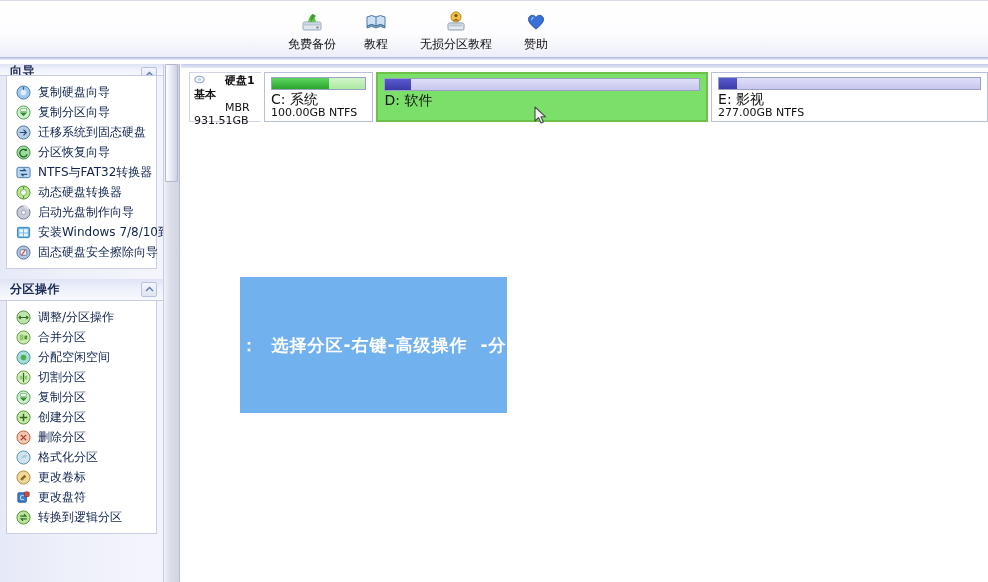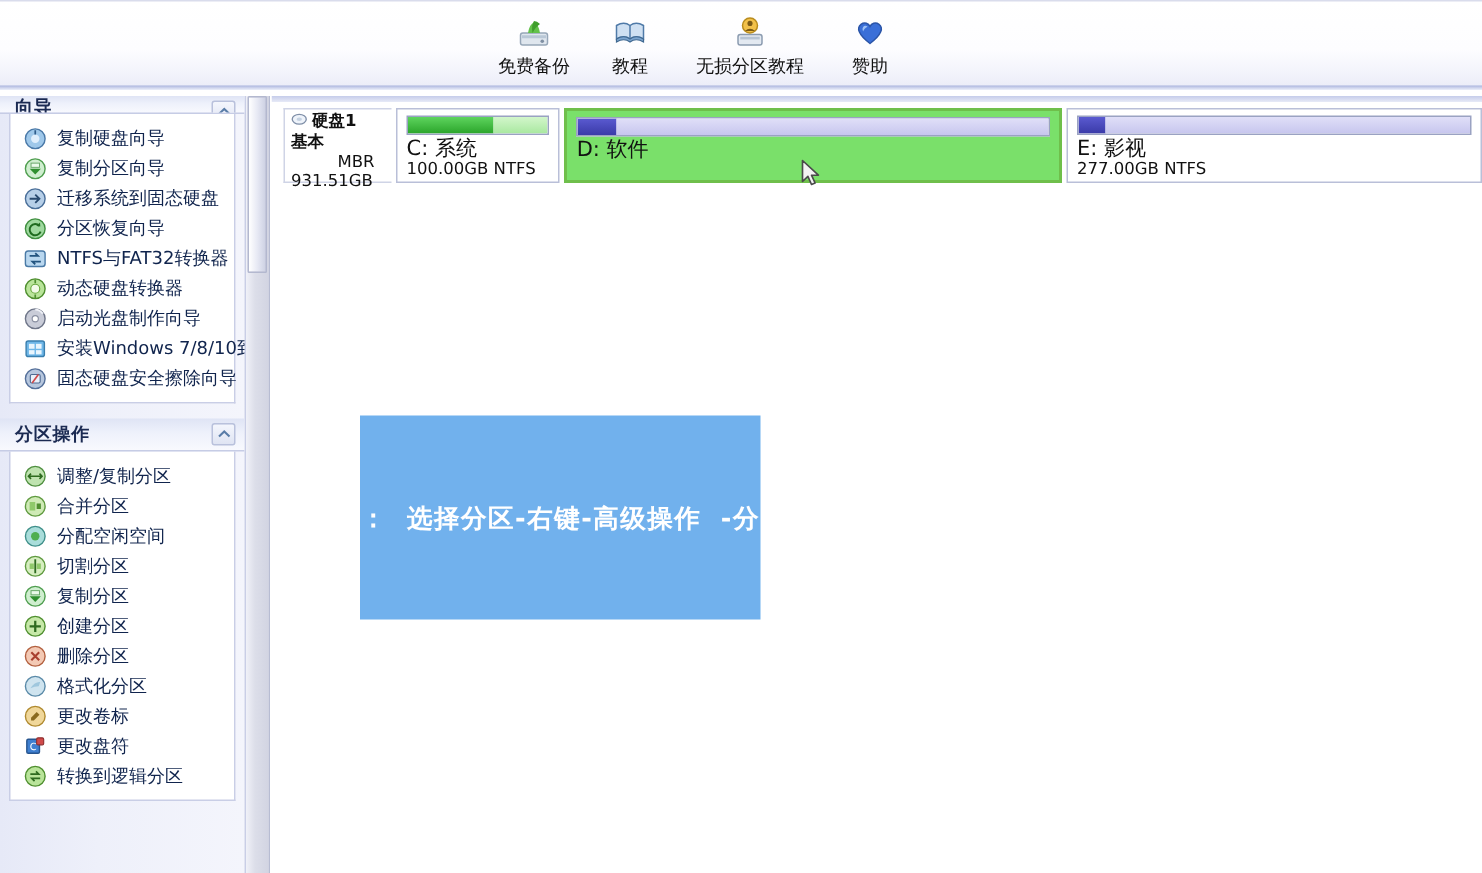--- a/index.html
+++ b/index.html
@@ -21,21 +21,21 @@
     position: absolute; left: 0; top: 0;
     width: 988px; height: 60px;
     background: linear-gradient(to bottom, #ffffff 0%, #fdfdff 55%, #f2f3fb 82%, #e9ebf7 100%);
   }
   .toolbar-sep-top {
     position: absolute; left: 0; top: 0; width: 988px; height: 1px;
     background: #d9dcec;
   }
   .toolbar-items {
     position: absolute; left: 280px; top: 8px;
-    display: flex; align-items: center; gap: 0px; margin-left: 44px;
+    display: flex; align-items: center; gap: 0px;
   }
   .tb-item {
     display: flex; flex-direction: column; align-items: center;
     width: 64px; padding: 0 4px; cursor: pointer;
   }
   .tb-item.wide { width: 96px; }
   .tb-ico {
     width: 26px; height: 26px; margin-bottom: 2px;
     display: flex; align-items: center; justify-content: center;
   }
@@ -138,21 +138,21 @@
     display: flex; align-items: stretch;
   }
   .disk-info {
     width: 72px; flex: 0 0 72px;
     background: #ffffff;
     border: 1px solid #cfd4e6;
     border-right: none;
     padding: 2px 4px 0 4px;
   }
   .disk-title {
-    display: flex; align-items: center; gap: 3px;
+    display: flex; align-items: center; gap: 20px;
     font-size: 11px; font-weight: bold; color: #111;
     line-height: 12px; margin-bottom: 1px;
   }
   .disk-sub {
     font-size: 11px; color: #111; line-height: 13px;
   }
   .disk-sub .mbr { font-weight: normal; padding-left: 31px; }
   .disk-sub b { font-weight: bold; }
 
   .part {
@@ -396,21 +396,21 @@
 
     <div class="panel-body">
 
       <div class="side-item">
         <span class="si-ico">
           <svg width="15" height="15" viewBox="0 0 16 16">
             <circle cx="8" cy="8" r="7" fill="#bfe3b0" stroke="#4f8f3f" stroke-width="1"></circle>
             <path d="M3.5 8 h9 M5 6.2 L3.2 8 L5 9.8 M11 6.2 L12.8 8 L11 9.8" fill="none" stroke="#2e6b1f" stroke-width="1.2"></path>
           </svg>
         </span>
-        <span class="si-label">调整/复制分区</span>
+        <span class="si-label">调整/分区操作</span>
       </div>
 
       <div class="side-item">
         <span class="si-ico">
           <svg width="15" height="15" viewBox="0 0 16 16">
             <circle cx="8" cy="8" r="7" fill="#cfeab6" stroke="#5f9a3f" stroke-width="1"></circle>
             <path d="M4 5 h4 v6 h-4z" fill="#8fc96a"></path>
             <path d="M9 6 h3 v4 h-3z" fill="#4f8f2f"></path>
           </svg>
         </span>

